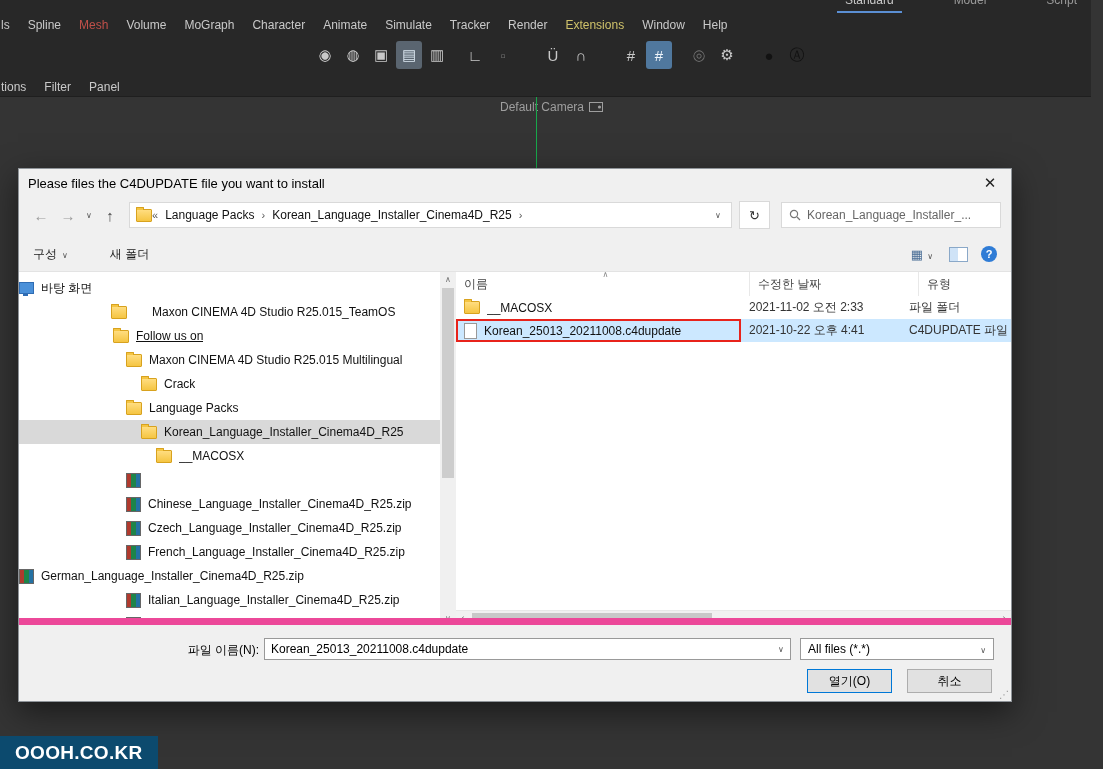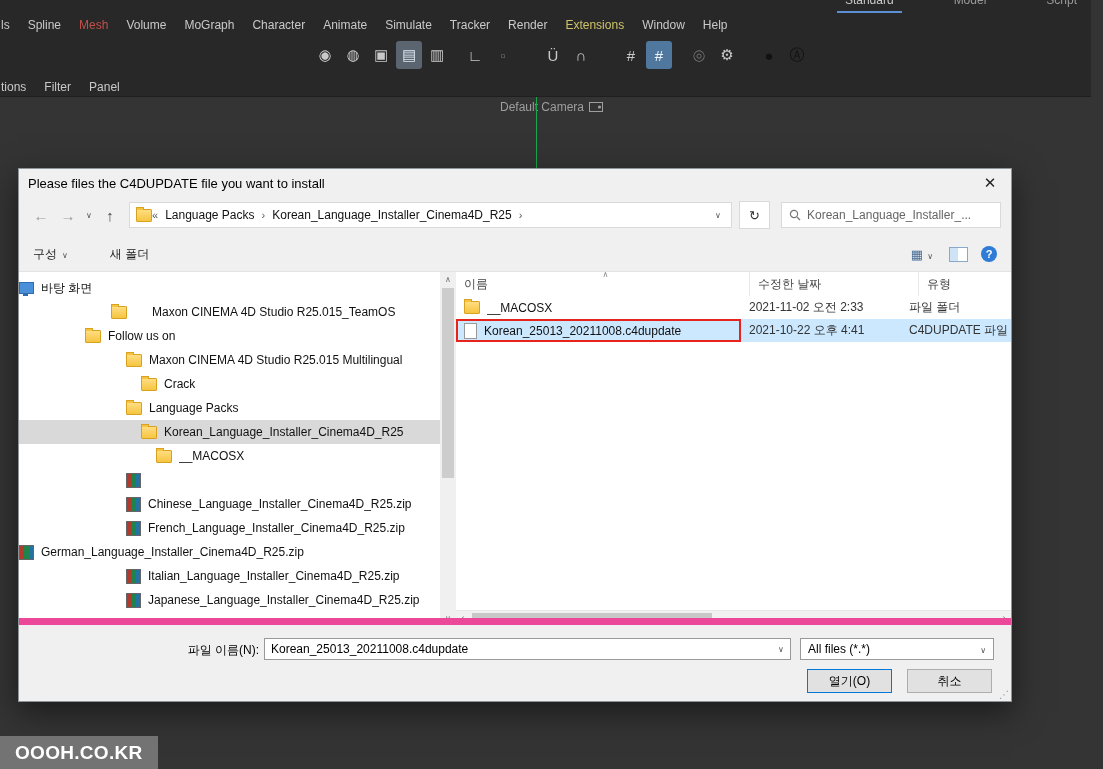--- a/index.html
+++ b/index.html
@@ -116,21 +116,21 @@
   .combo input{flex:1;border:none;outline:none;padding:0 6px;font-size:12px;font-family:inherit;color:#000;background:transparent;}
   .combo-caret{width:18px;display:flex;align-items:center;justify-content:center;}
   .ftype-select{position:absolute;top:13px;left:781px;width:194px;height:22px;background:#fff;border:1px solid #999;
     display:flex;align-items:center;justify-content:space-between;padding:0 7px;box-sizing:border-box;}
   .btn{position:absolute;top:44px;height:24px;width:85px;display:flex;align-items:center;justify-content:center;
     background:#e1e1e1;box-sizing:border-box;font-size:12px;color:#000;}
   .btn-open{left:788px;border:1px solid #0078d7;}
   .btn-cancel{left:888px;border:1px solid #adadad;}
   .grip{position:absolute;right:2px;bottom:1px;color:#999;font-size:10px;}
 
-  .watermark{position:absolute;left:0;bottom:0;height:33px;background:#737373;color:#fff;display:flex;
+  .watermark{position:absolute;left:0;bottom:0;height:33px;background:#0c4a6e;color:#fff;display:flex;
     align-items:center;padding:0 15px;font-size:19px;font-weight:bold;letter-spacing:.3px;}
 </style>
 </head>
 <body>
 
 <div class="c4d-top">
   <div class="workspace-tabs">
       <span class="rtab active">Standard</span>
       <span class="rtab">Model</span>
       <span class="rtab">Script</span>
@@ -233,21 +233,21 @@
   <div class="content">
     <div class="tree-pane">
         <div class="tree-item" style="">
     <span class="tree-icon desktop-tree-icon"></span>
     <span class="tree-label">바탕 화면</span>
   </div>
         <div class="tree-item" style="padding-left: 92px; gap: 25px;">
     <span class="tree-icon folder-tree-icon"></span>
     <span class="tree-label">Maxon CINEMA 4D Studio R25.015_TeamOS</span>
   </div>
-        <div class="tree-item" style="padding-left: 66px;">
+        <div class="tree-item" style="padding-left: 94px; text-decoration: underline;">
     <span class="tree-icon folder-tree-icon"></span>
     <span class="tree-label">Follow us on</span>
   </div>
         <div class="tree-item" style="padding-left: 107px;">
     <span class="tree-icon folder-tree-icon"></span>
     <span class="tree-label">Maxon CINEMA 4D Studio R25.015 Multilingual</span>
   </div>
         <div class="tree-item" style="padding-left: 122px;">
     <span class="tree-icon folder-tree-icon"></span>
     <span class="tree-label">Crack</span>
@@ -263,20 +263,24 @@
         <div class="tree-item" style="padding-left: 137px;">
     <span class="tree-icon folder-tree-icon"></span>
     <span class="tree-label">__MACOSX</span>
   </div>
         <div class="tree-item" style="padding-left: 107px;">
     <span class="tree-icon zip-tree-icon"></span>
   </div>
         <div class="tree-item" style="padding-left: 107px;">
     <span class="tree-icon zip-tree-icon"></span>
     <span class="tree-label">Chinese_Language_Installer_Cinema4D_R25.zip</span>
+  </div>
+        <div class="tree-item" style="padding-left: 107px;">
+    <span class="tree-icon zip-tree-icon"></span>
+    <span class="tree-label">Czech_Language_Installer_Cinema4D_R25.zip</span>
   </div>
         <div class="tree-item" style="padding-left: 107px;">
     <span class="tree-icon zip-tree-icon"></span>
     <span class="tree-label">French_Language_Installer_Cinema4D_R25.zip</span>
   </div>
         <div class="tree-item" style=" text-align: center;">
     <span class="tree-icon zip-tree-icon"></span>
     <span class="tree-label">German_Language_Installer_Cinema4D_R25.zip</span>
   </div>
         <div class="tree-item" style="padding-left: 107px;">

